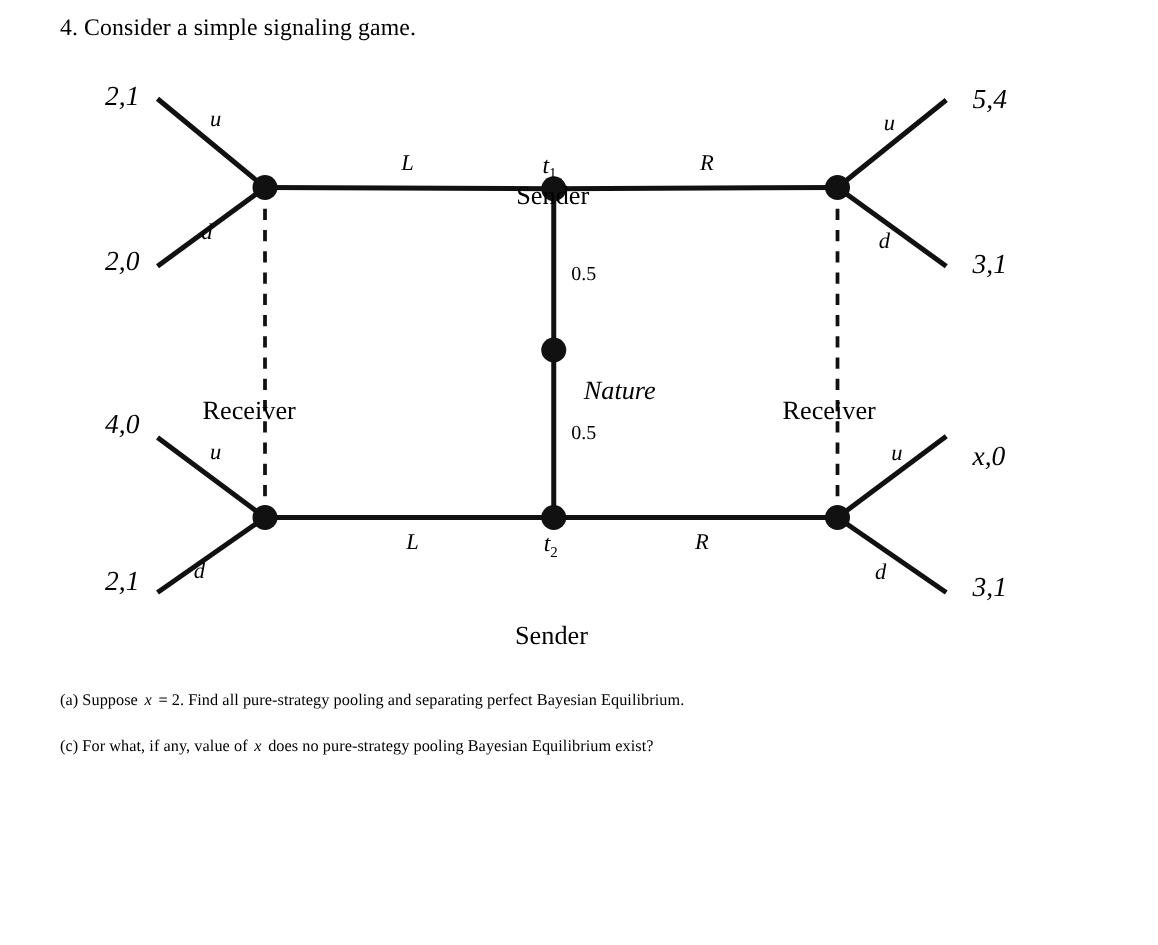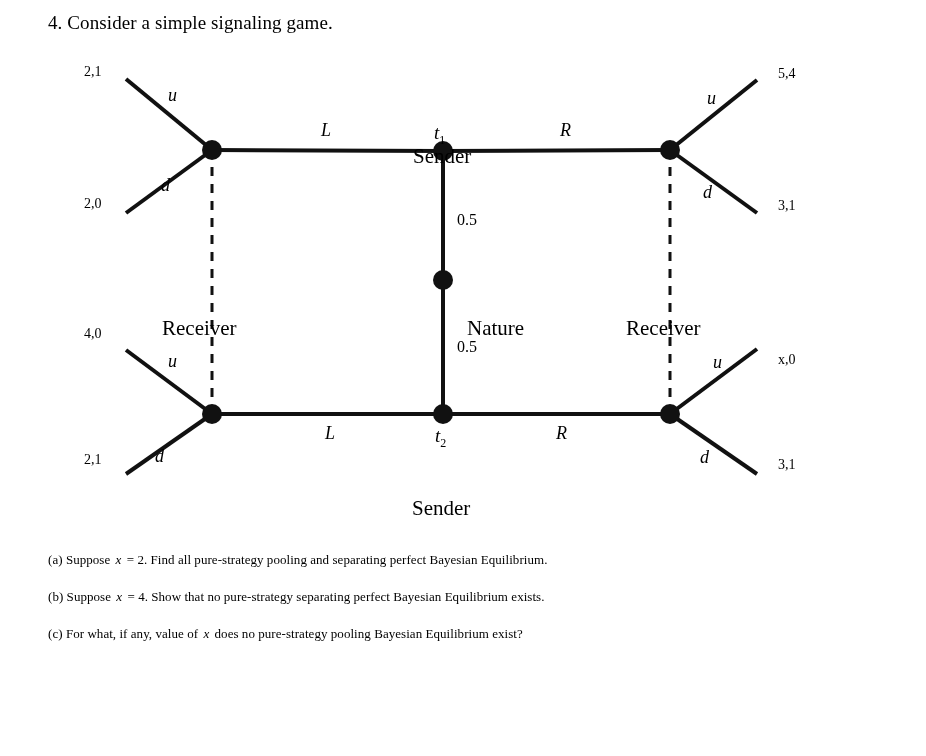--- a/index.html
+++ b/index.html
@@ -35,21 +35,22 @@
     top: 0;
     width: 926px;
     height: 540px;
   }
   .tree-label {
     position: absolute;
     font-size: 19px;
     white-space: nowrap;
   }
   .payoff {
-    font-size: 14px;
+    font-style: italic;
+    font-size: 22px;
   }
   .action-label {
     font-style: italic;
     font-size: 18px;
   }
   .player-label {
     font-size: 21px;
     margin-top: 48px;
   }
   .prob-label {
@@ -148,27 +149,26 @@
   <div class="tree-label action-label" style="left:560px; top:120px;">R</div>
   <div class="tree-label action-label" style="left:325px; top:423px;">L</div>
   <div class="tree-label action-label" style="left:556px; top:423px;">R</div>
 
   <div class="tree-label player-label" style="left:413px; top:96px;">Sender</div>
   <div class="tree-label type-label" style="left:434px; top:122px;"><i>t</i><sub>1</sub></div>
 
   <div class="tree-label type-label" style="left:435px; top:425px;"><i>t</i><sub>2</sub></div>
   <div class="tree-label player-label" style="left:412px; top:448px;">Sender</div>
 
-  <div class="tree-label player-label" style="left:467px; top:268px;">Nature</div>
+  <div class="tree-label player-label" style="left:467px; top:252px;font-style:italic;">Nature</div>
 
   <div class="tree-label player-label" style="left:162px; top:268px;">Receiver</div>
   <div class="tree-label player-label" style="left:626px; top:268px;">Receiver</div>
 
   <div class="tree-label prob-label" style="left:457px; top:211px;">0.5</div>
   <div class="tree-label prob-label" style="left:457px; top:338px;">0.5</div>
 
   <div class="questions">
     <div class="question-line"><span>(a) Suppose </span><i>x</i><span> = 2. Find all pure-strategy pooling and separating perfect Bayesian Equilibrium.</span></div>
-    <div class="question-line"><span>(b) Suppose </span><i>x</i><span> = 4. Show that no pure-strategy separating perfect Bayesian Equilibrium exists.</span></div>
     <div class="question-line"><span>(c) For what, if any, value of </span><i>x</i><span> does no pure-strategy pooling Bayesian Equilibrium exist?</span></div>
   </div>
 
 </div>
 
 </body></html>

